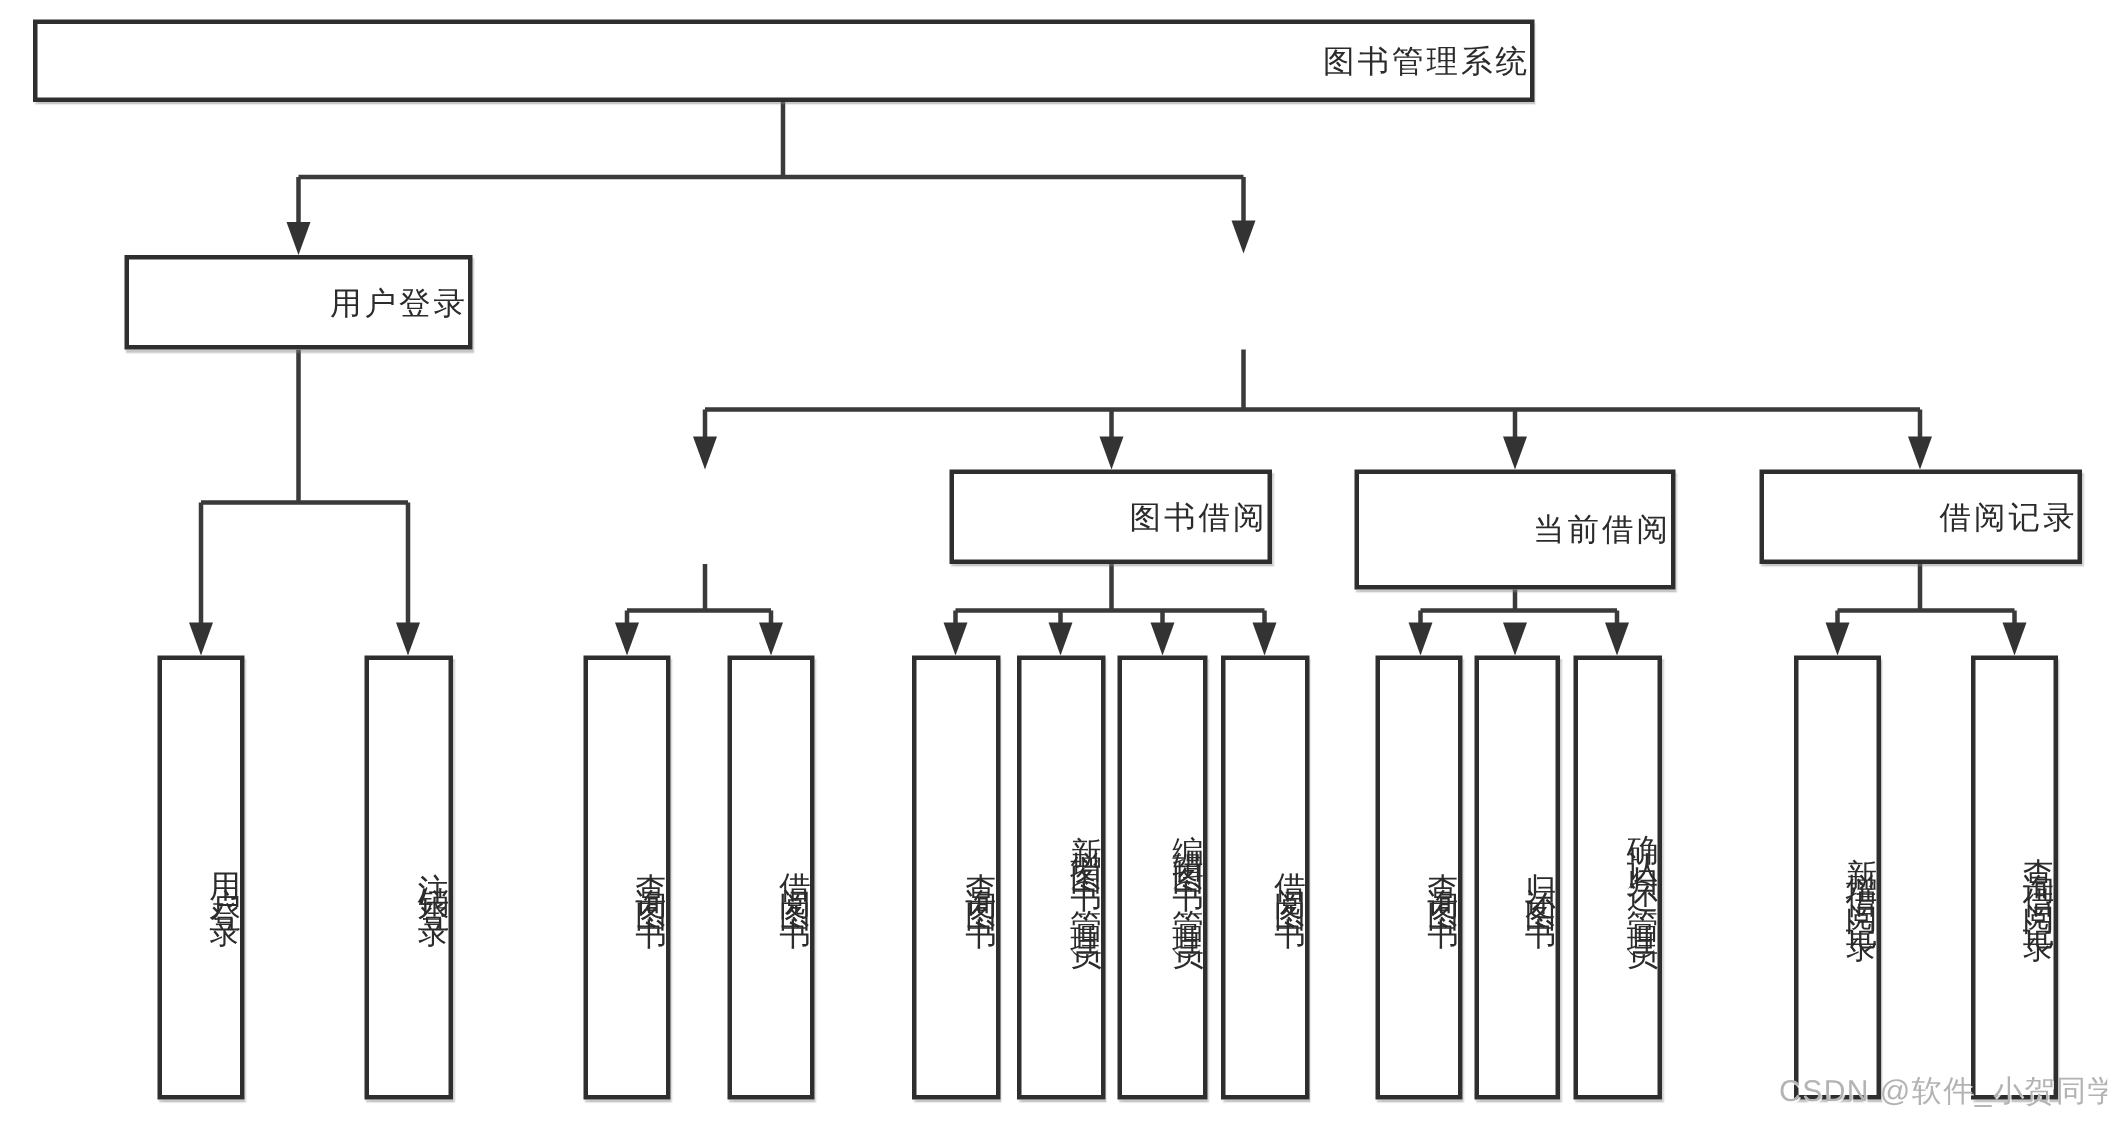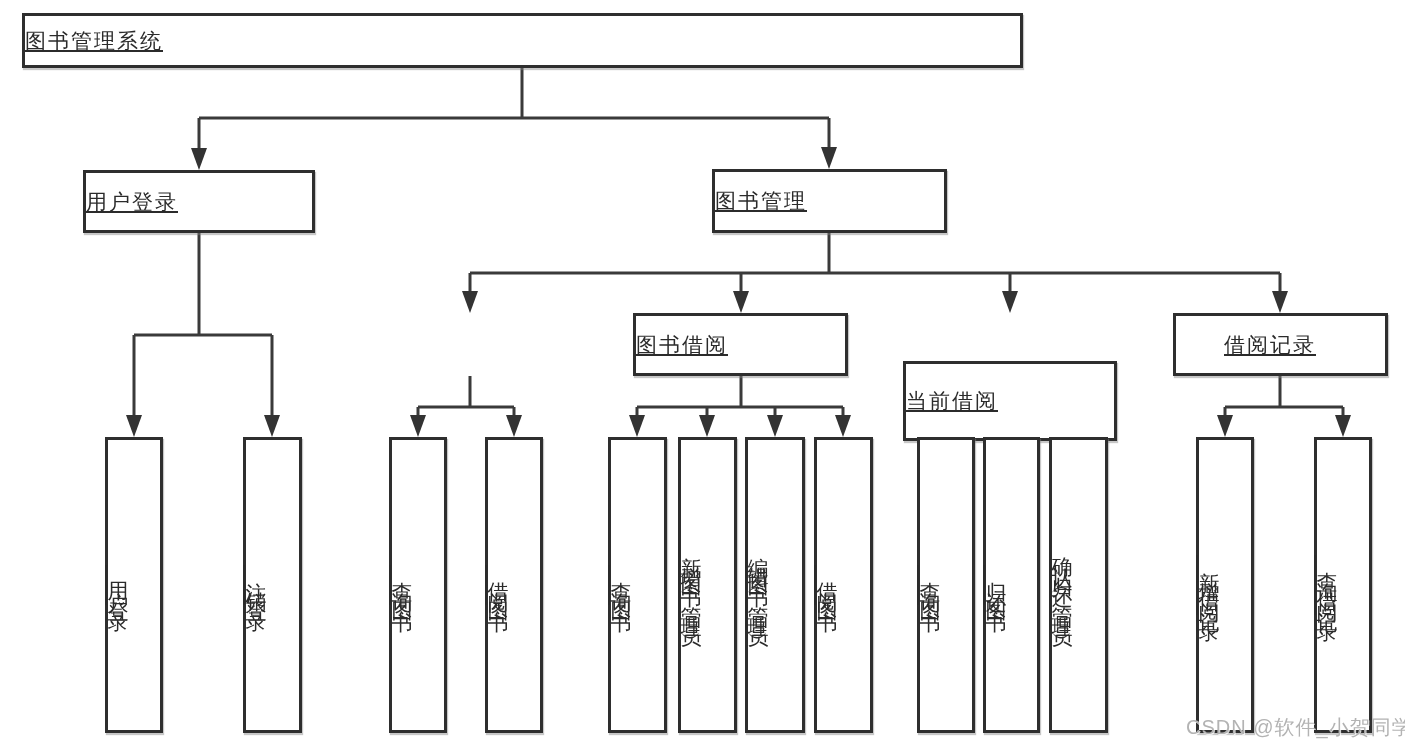--- a/index.html
+++ b/index.html
@@ -11,24 +11,23 @@
     overflow:hidden;
   }
   #wires{position:absolute;left:0;top:0;width:1405px;height:747px;}
   #wires path{stroke:#3a3a3a;stroke-width:3;fill:none;}
   #wires polygon{fill:#333333;stroke:none;}
   .node{
     position:absolute;
     box-sizing:border-box;
     background:#ffffff;
     border:3px solid #2e2e2e;
-    display:flex;align-items:center;justify-content:flex-start;
+    display:flex;align-items:center;justify-content:flex-end;
     color:#2b2b2b;
     box-shadow:1px 2px 1px rgba(130,130,130,0.45);
-    text-decoration:underline;
   }
   .h-node{font-size:21px;letter-spacing:2px;}
   .leaf{
     width:58px;top:437px;height:296px;
   }
   .leaf .v-label{
     writing-mode:vertical-rl;
     text-orientation:mixed;
     font-size:21px;
     letter-spacing:10px;
@@ -87,28 +86,25 @@
     <polygon points="1335,415 1351,415 1343,437"></polygon>
   </svg>
 
   <div class="node h-node" style="left:22px;top:13px;width:1001px;height:55px;">
     <span>图书管理系统</span>
   </div>
 
   <div class="node h-node" style="left:83px;top:170px;width:232px;height:63px;">
     <span>用户登录</span>
   </div>
-  <div class="node h-node" style="left:712px;top:169px;width:235px;height:64px;">
-    <span>图书管理</span>
-  </div>
 
   <div class="node h-node" style="left:633px;top:313px;width:215px;height:63px;">
     <span>图书借阅</span>
   </div>
-  <div class="node h-node" style="left:903px;top:313px;width:214px;height:80px;margin-top:48px;">
+  <div class="node h-node" style="left:903px;top:313px;width:214px;height:80px;">
     <span>当前借阅</span>
   </div>
   <div class="node h-node" style="left:1173px;top:313px;width:215px;height:63px;padding-left:48px;">
     <span>借阅记录</span>
   </div>
 
   <div class="node leaf" style="left:105px;">
     <span class="v-label">用户登录</span>
   </div>
   <div class="node leaf" style="left:243px;width:59px;">

